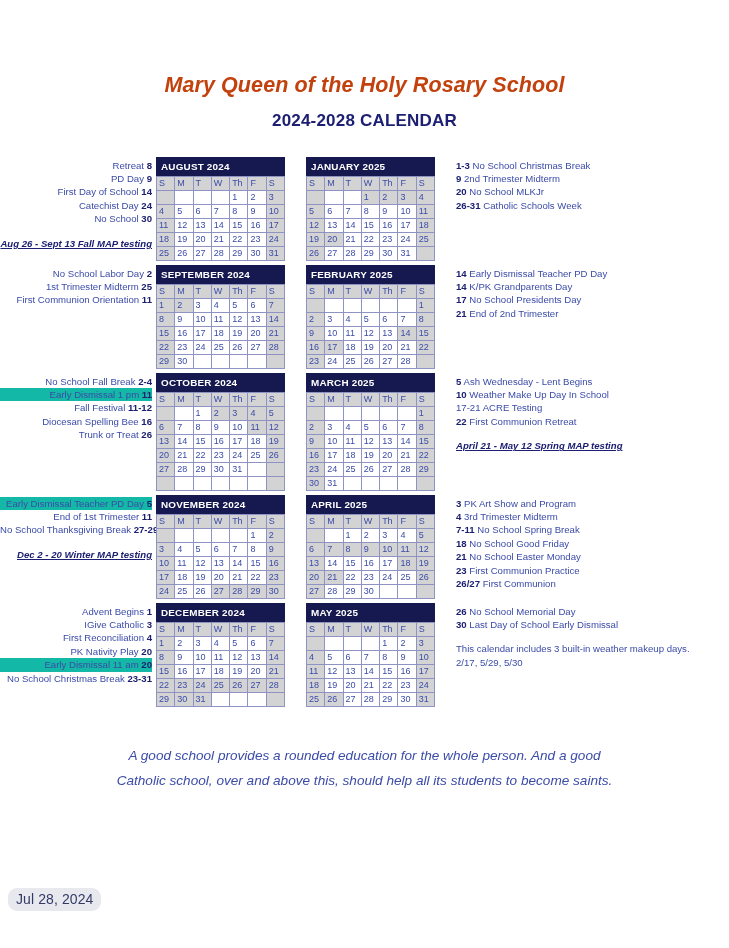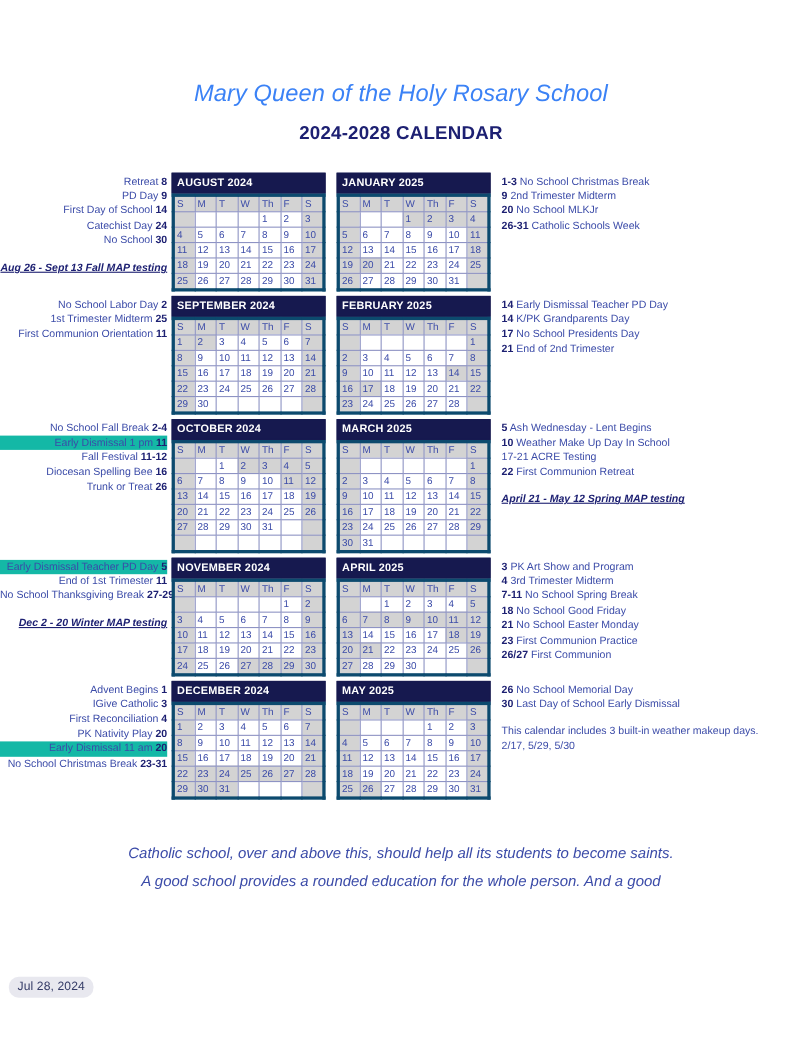--- a/index.html
+++ b/index.html
@@ -16,23 +16,23 @@
     overflow: hidden;
   }
 
   
   .header {
     text-align: center;
     padding-top: 74px;
   }
   .school-title {
     font-size: 21.5px;
-    font-weight: normal;
+    font-weight: bold;
     font-style: italic;
-    color: #3b82f6;
+    color: #c2410c;
     letter-spacing: 0.1px;
     line-height: 1.1;
   }
   .calendar-subtitle {
     font-size: 17px;
     font-weight: bold;
     color: #1d2072;
     margin-top: 13px;
     letter-spacing: 0.2px;
   }
@@ -103,23 +103,23 @@
   .note-block {
     font-size: 9.6px;
     line-height: 13.4px;
     color: #3b4ba8;
     margin-top: 11px;
   }
 
   
   table.cal {
     border-collapse: collapse;
-    width: 140px;
+    width: 129px;
     table-layout: fixed;
-    border: 3px solid #0c4a6e;
+    border: 1px solid #0c4a6e;
   }
   table.cal caption {
     caption-side: top;
     background: #16194f;
     color: #ffffff;
     font-size: 9.9px;
     font-weight: bold;
     text-align: left;
     padding: 3px 0 3px 4px;
     letter-spacing: 0.2px;
@@ -160,21 +160,21 @@
     color: #3b4ba8;
     line-height: 25px;
     margin-top: 36px;
   }
   .date-badge {
     position: absolute;
     left: 8px;
     top: 888px;
     background: #e8e8ef;
     color: #333a66;
-    font-size: 11px;
+    font-size: 14px;
     padding: 3px 8px 4px 8px;
     border-radius: 9px;
     letter-spacing: 0.1px;
   }
 </style>
 </head>
 <body>
 
 <div class="header">
   <div class="school-title">Mary Queen of the Holy Rosary School</div>
@@ -888,17 +888,17 @@
       </div>
       <div class="col-events-right">
         <div class="ev"><b>26</b> No School Memorial Day</div>
         <div class="ev"><b>30</b> Last Day of School Early Dismissal</div>
         <div class="note-block">This calendar includes 3 built-in weather makeup days.<br>2/17, 5/29, 5/30</div>
       </div>
     </div>
   </div>
 
 <div class="footer-quote">
+  <div>A good school provides a rounded education for the whole person. And a good</div>
   <div>Catholic school, over and above this, should help all its students to become saints.</div>
-  <div>A good school provides a rounded education for the whole person. And a good</div>
 </div>
 
 <div class="date-badge">Jul 28, 2024</div>
 
 </body></html>

